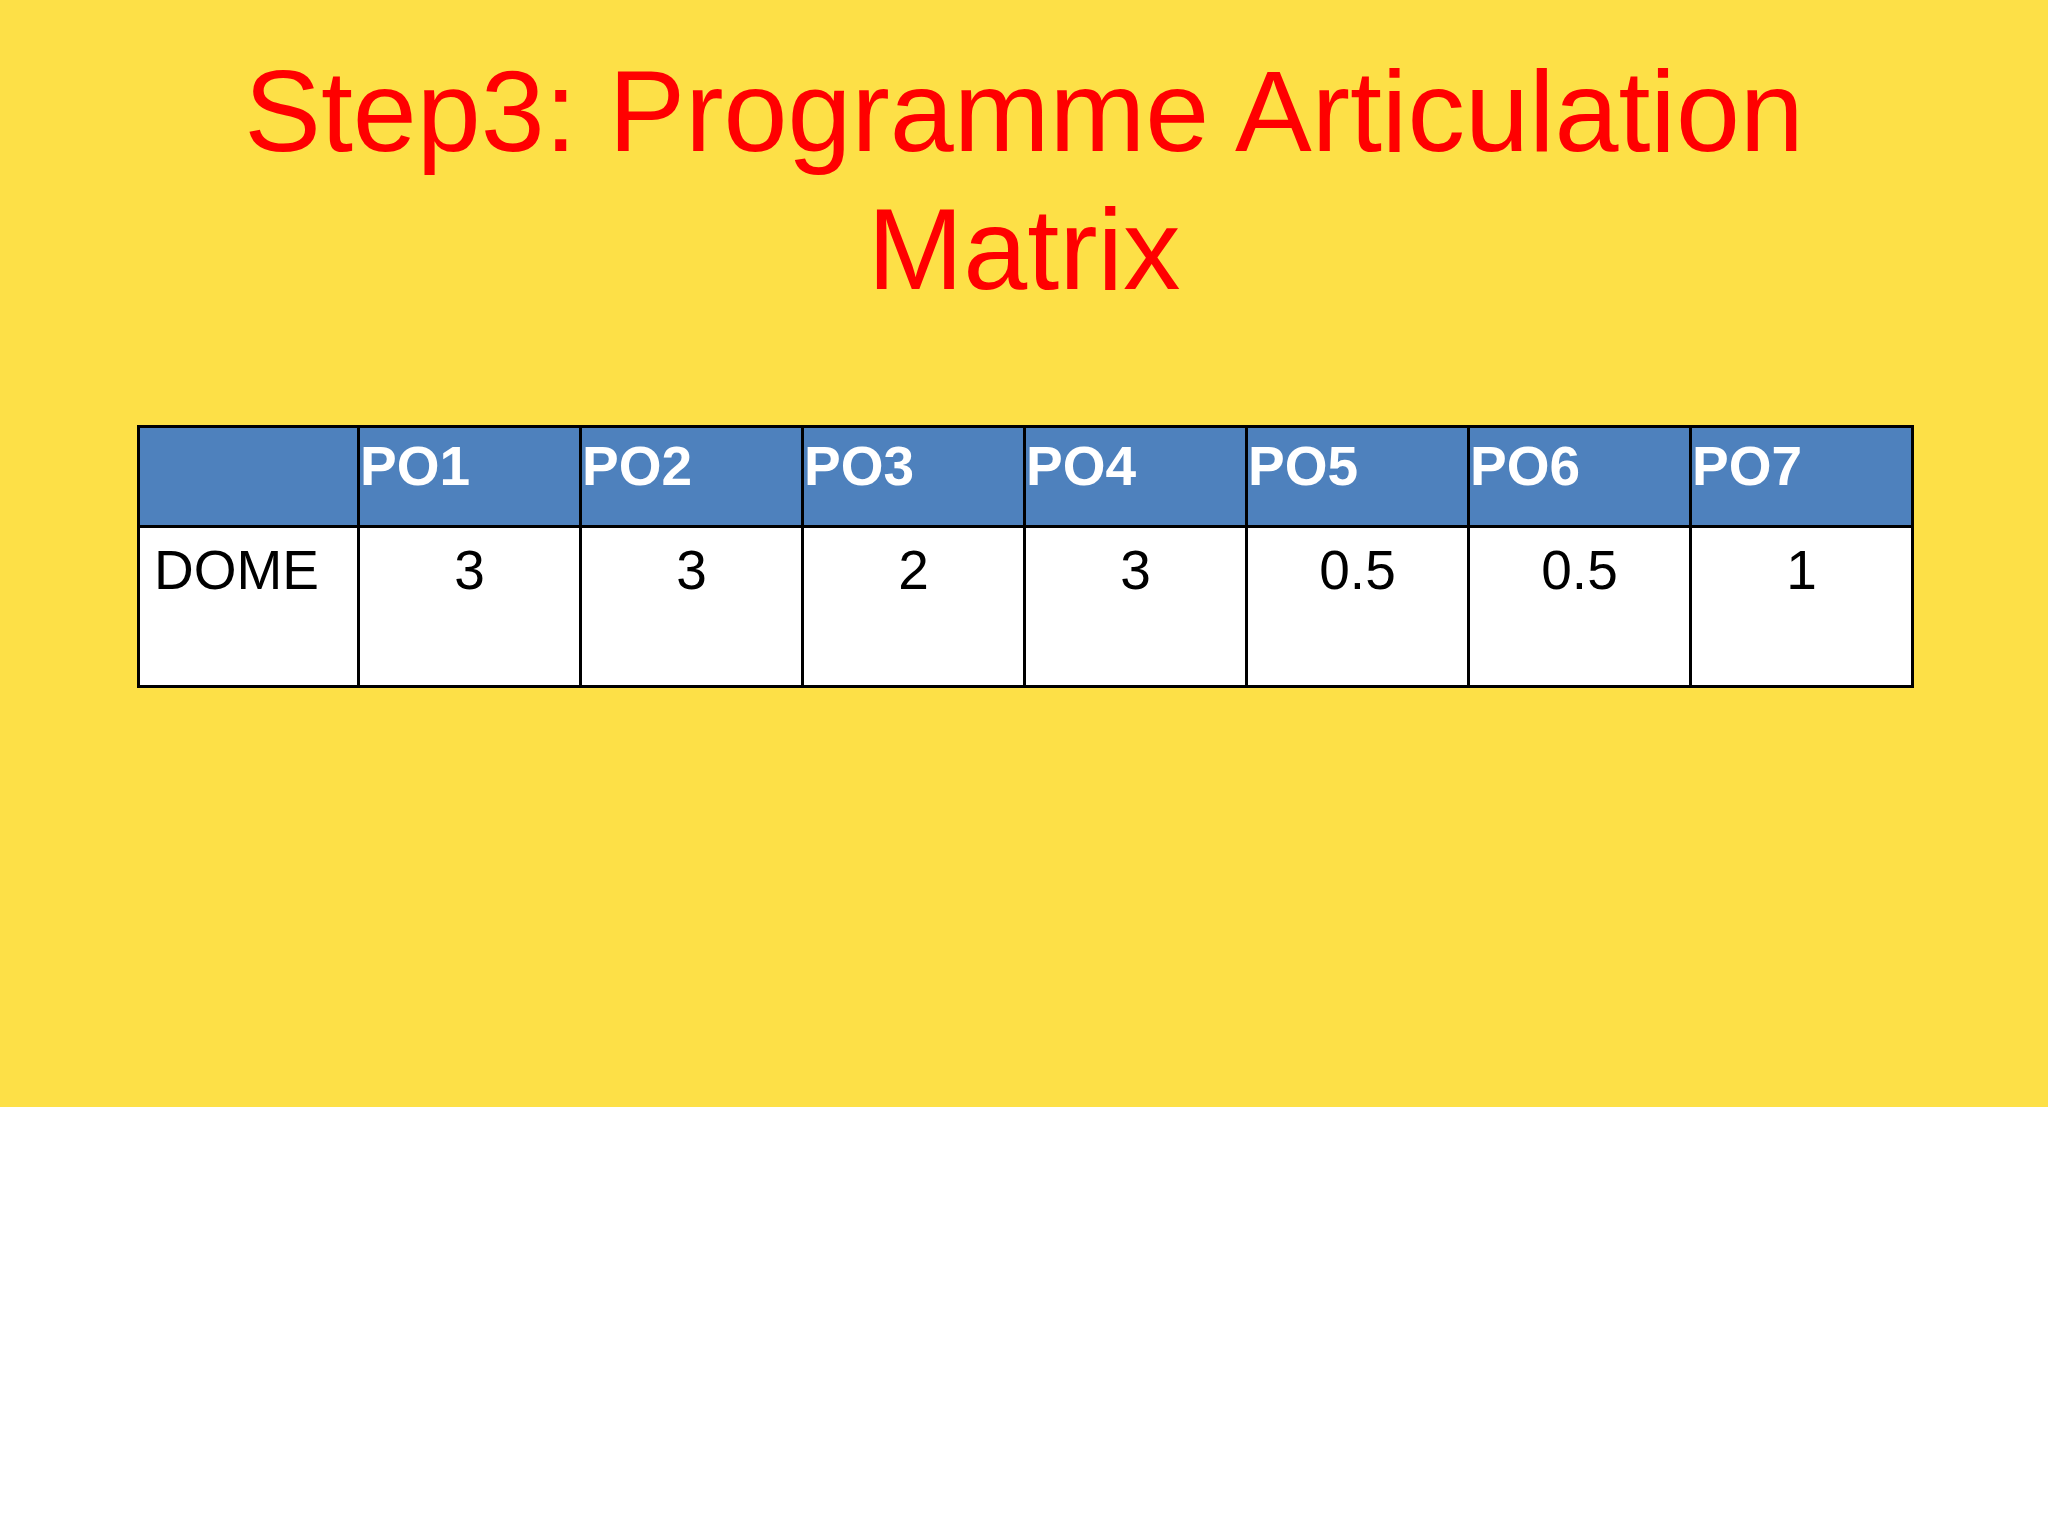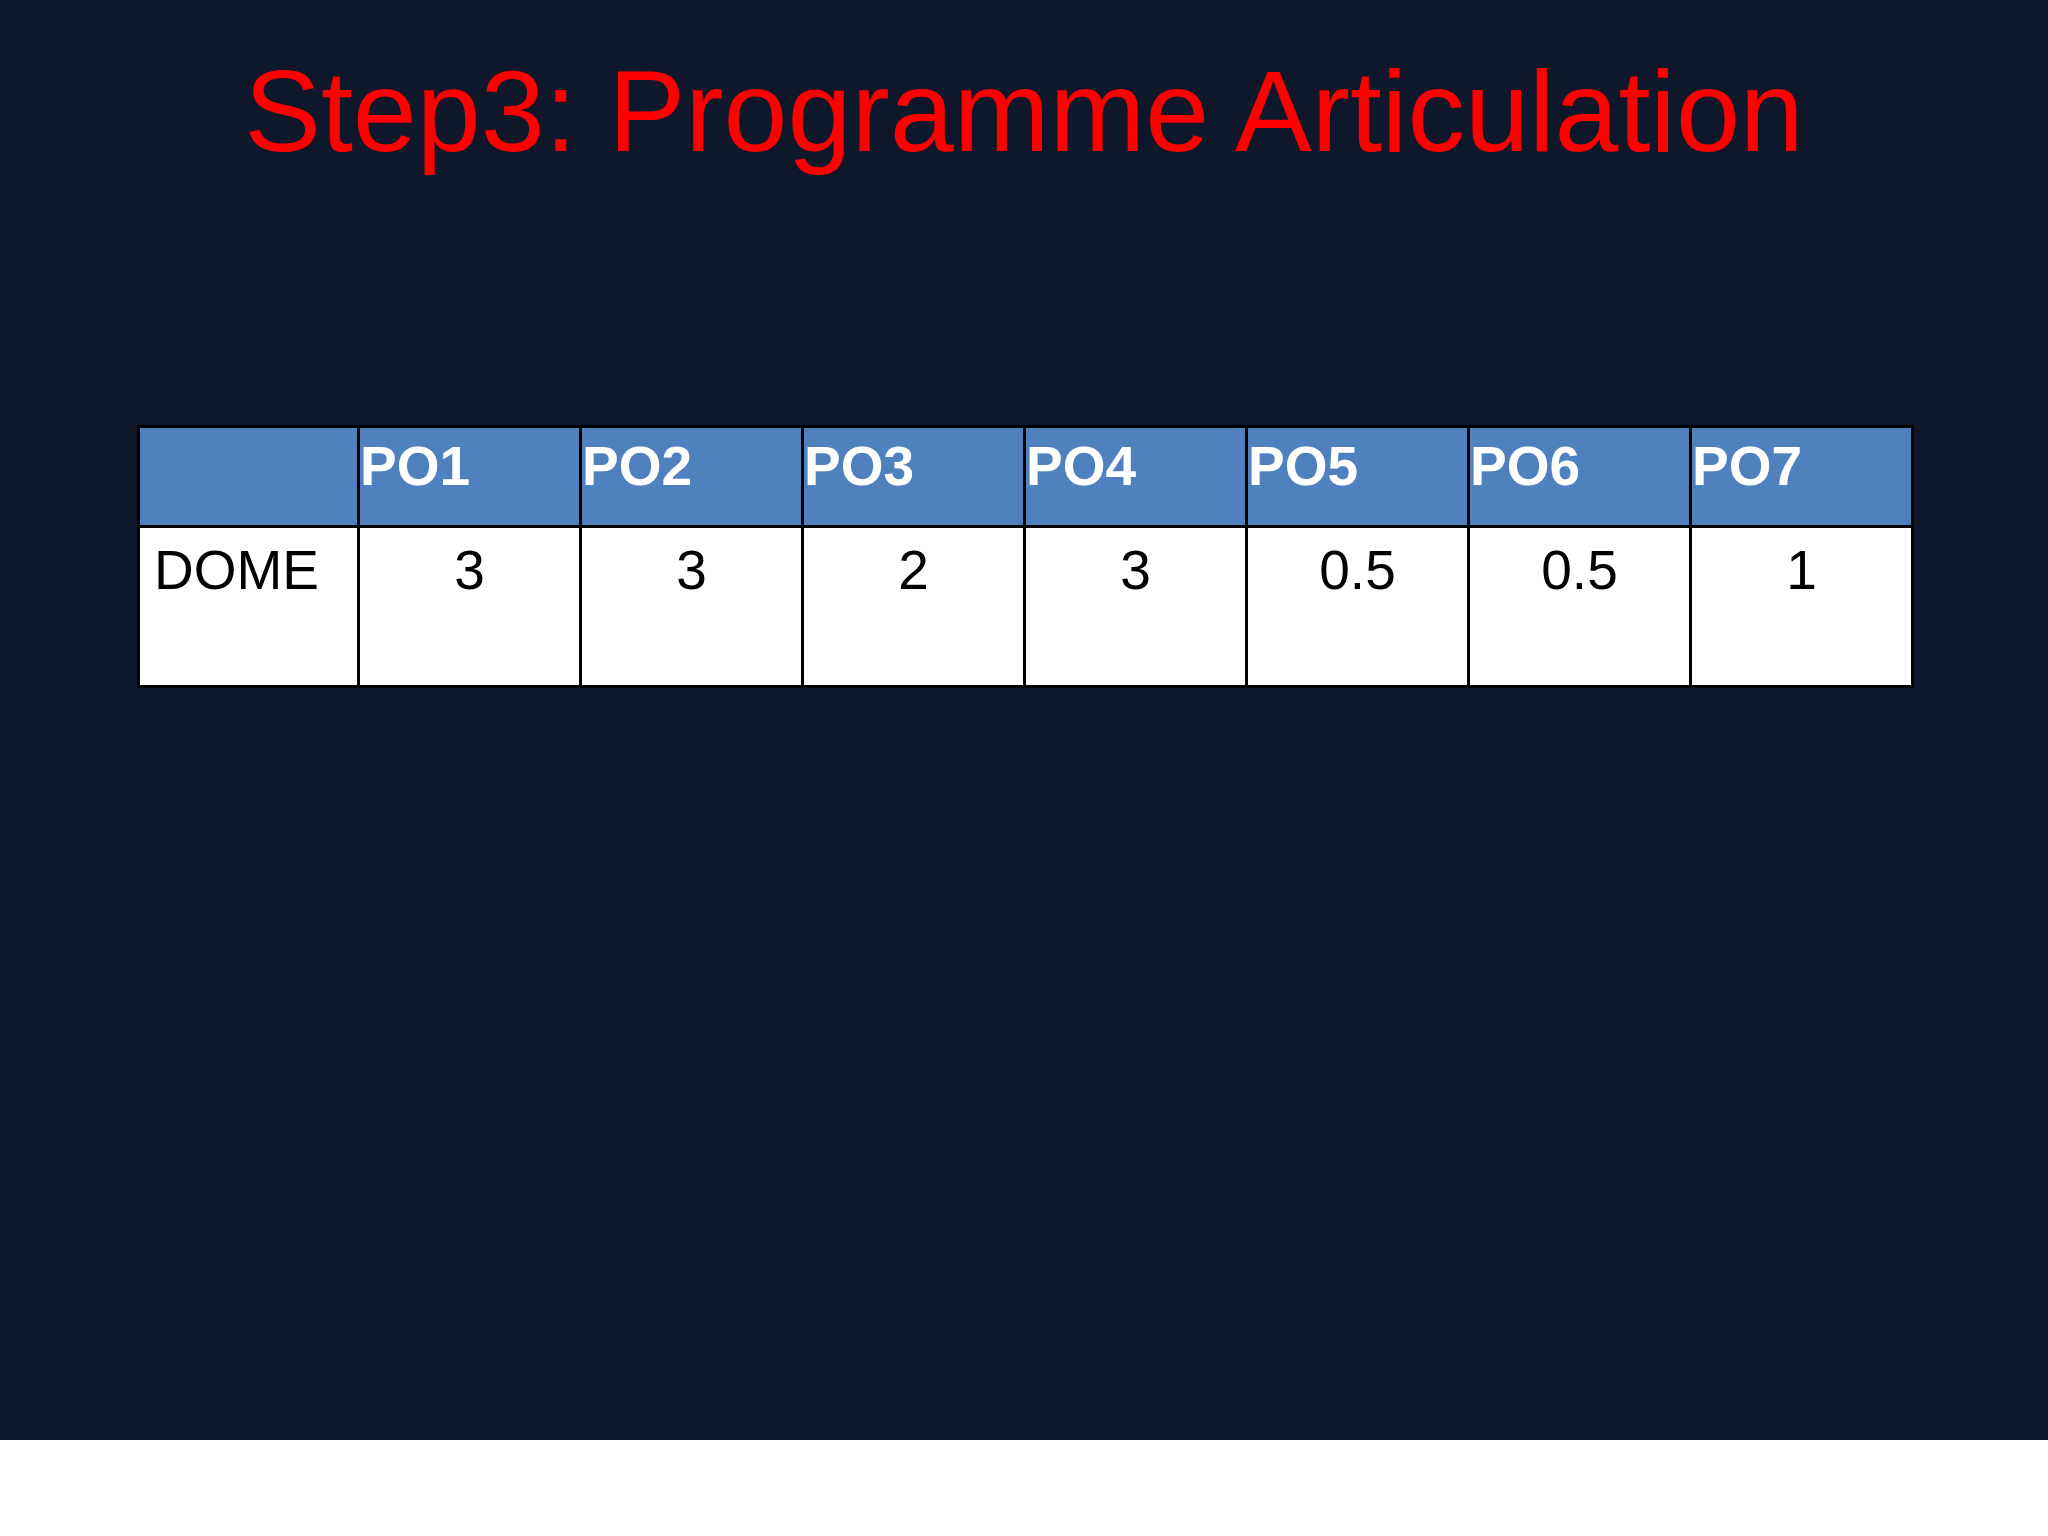--- a/index.html
+++ b/index.html
@@ -12,22 +12,22 @@
   html, body {
     width: 2048px;
     height: 1536px;
     background: #FFFFFF;
     font-family: "Liberation Sans", sans-serif;
     overflow: hidden;
   }
   .slide {
     position: relative;
     width: 2048px;
-    height: 1440px;
-    background: #0f172a;
+    height: 1107px;
+    background: #fde047;
   }
   .slide-title {
     position: absolute;
     top: 42px;
     left: 0;
     width: 2048px;
     text-align: center;
     color: var(--title-color);
     font-size: 115px;
     line-height: 1.2;
@@ -71,20 +71,21 @@
     padding-left: 14px;
   }
 </style>
 </head>
 <body>
 
 <div class="slide">
 
   <h1 class="slide-title">
     <span>Step3: Programme Articulation</span><br>
+    <span>Matrix</span>
   </h1>
 
   <table class="matrix-table">
     <colgroup>
       <col class="label-col">
       <col class="po-col">
         <col class="po-col">
         <col class="po-col">
         <col class="po-col">
       <col class="po-col">

